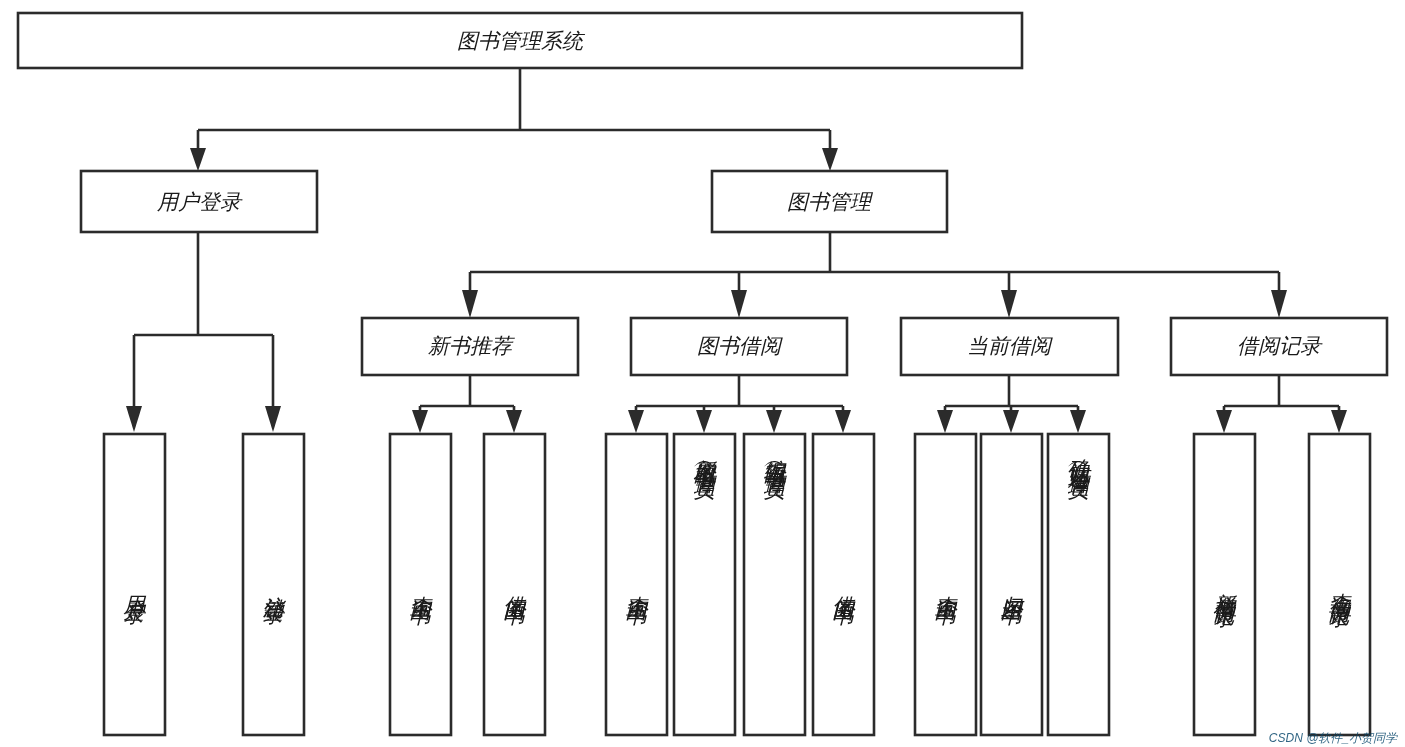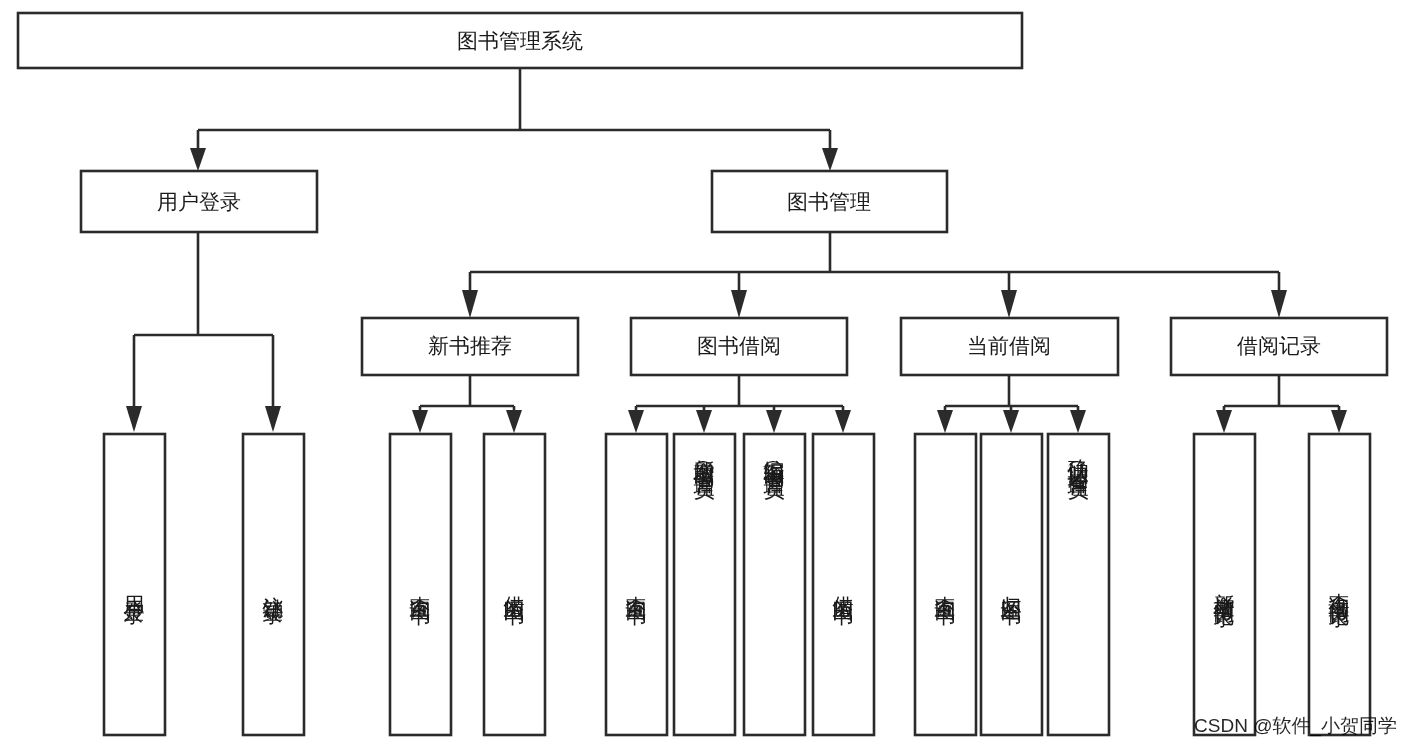--- a/index.html
+++ b/index.html
@@ -9,20 +9,21 @@
   }
   body {
     font-family: "Liberation Sans", "DejaVu Sans", sans-serif;
   }
   #stage {
     position: relative;
     width: 1405px;
     height: 747px;
     background: #ffffff;
     overflow: hidden;
+    font-style: italic;
   }
   svg#diagram {
     position: absolute;
     left: 0;
     top: 0;
     width: 1405px;
     height: 747px;
   }
   .node-box {
     fill: #ffffff;
@@ -62,24 +63,24 @@
     align-items: flex-start;
     justify-content: center;
     pointer-events: none;
   }
   .vlabel-wrap.center {
     align-items: center;
   }
   .watermark {
     position: absolute;
     right: 8px;
-    bottom: 8px;
-    font-family: "Liberation Sans", "DejaVu Sans", sans-serif;
-    font-size: 19px;
-    color: #000000;
+    bottom: 0;
+    font-family: "Liberation Sans", "DejaVu Sans", sans-serif;
+    font-size: 12px;
+    color: #0c4a6e;
     opacity: 0.85;
     white-space: nowrap;
   }
 </style>
 </head>
 <body>
 
 <div id="stage">
 
   <svg id="diagram" viewBox="0 0 1405 747">

